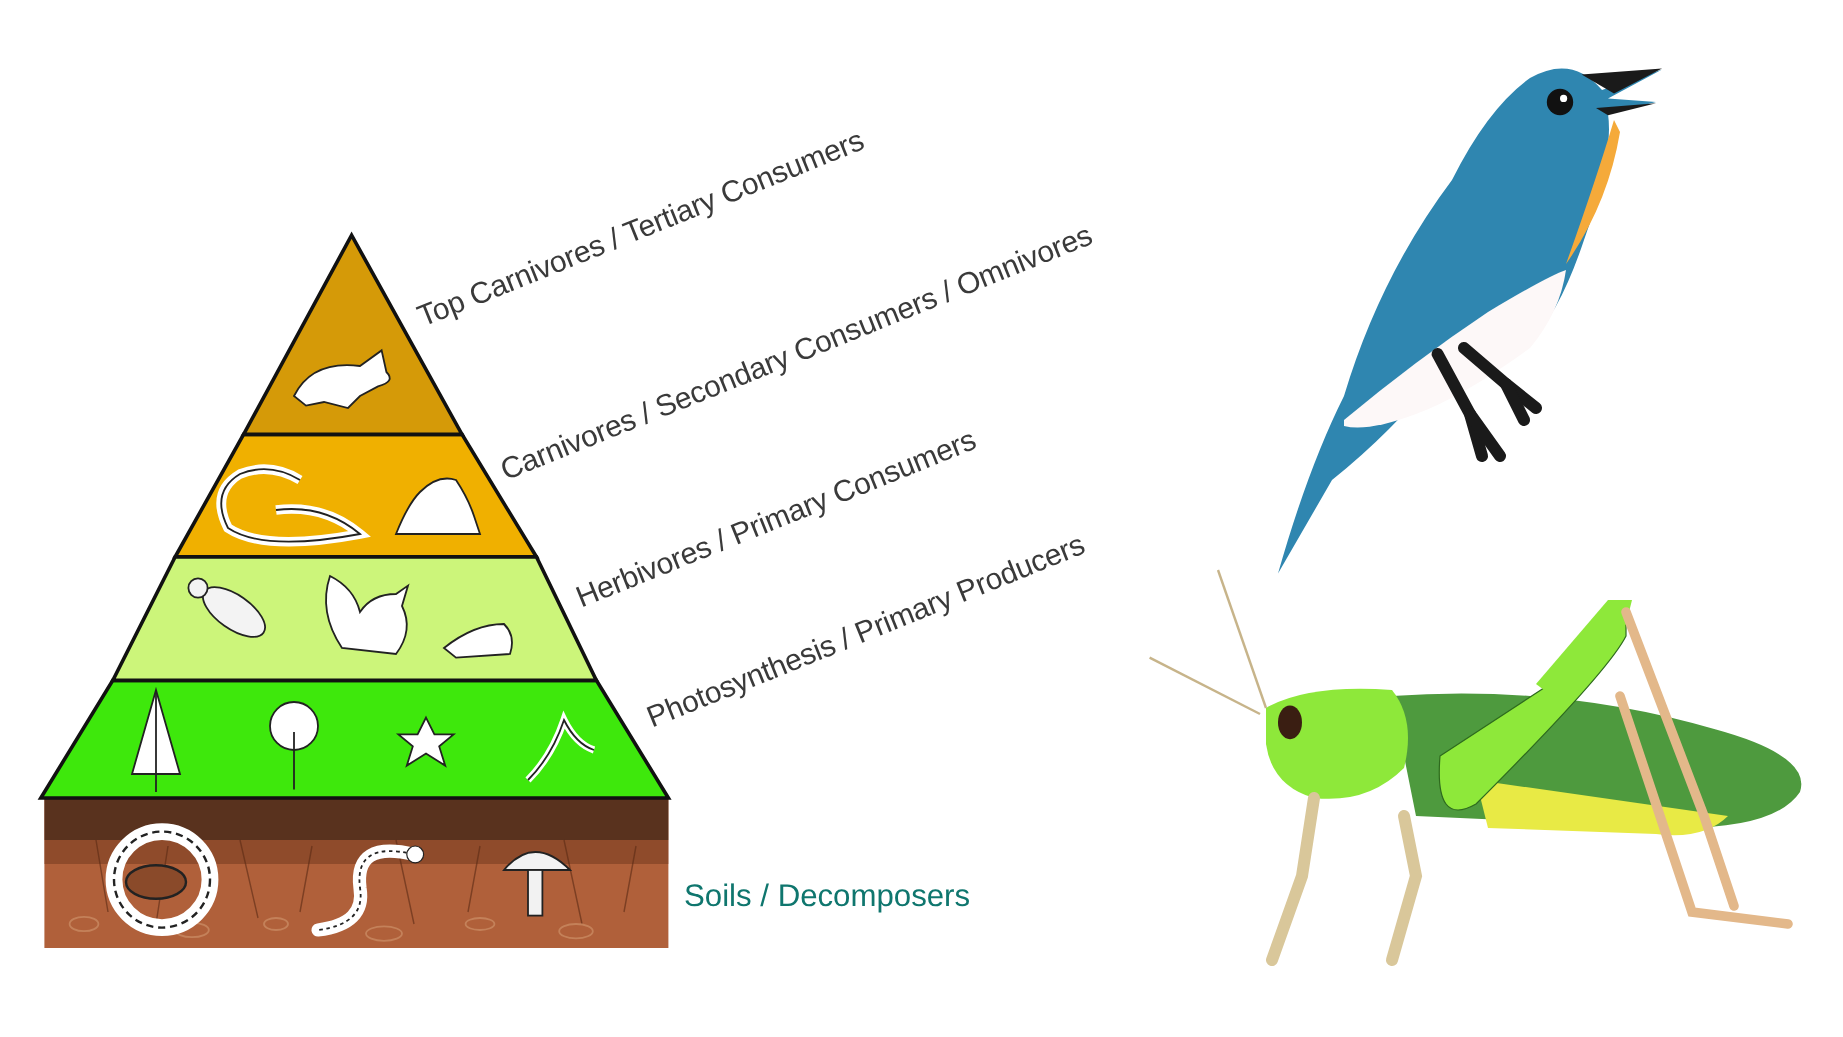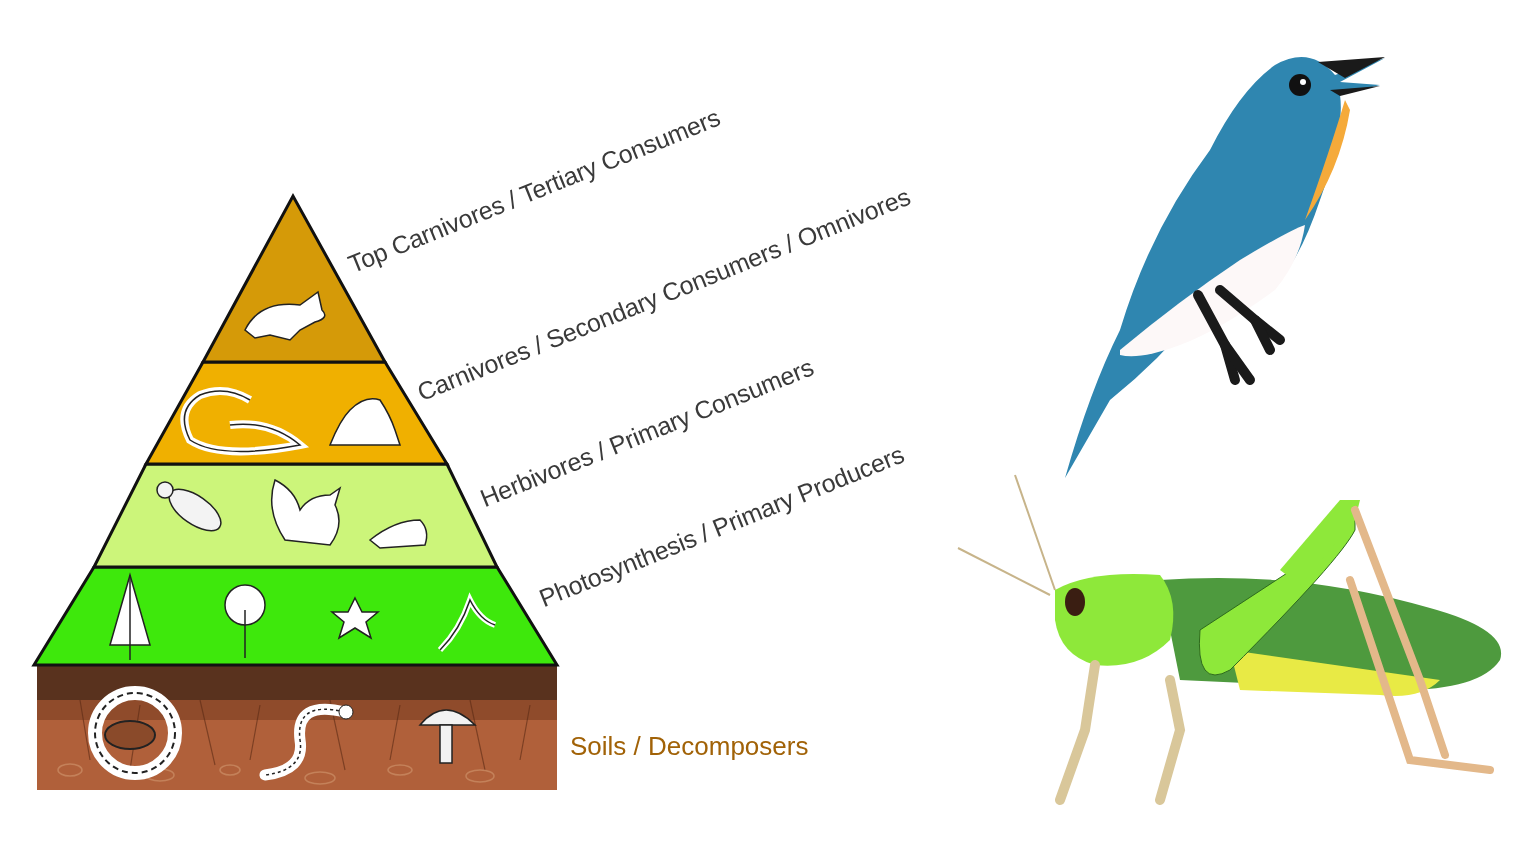--- a/index.html
+++ b/index.html
@@ -1,20 +1,20 @@
 <!DOCTYPE html>
 <html><head>
 <meta charset="utf-8">
 <style>
   html, body { margin:0; padding:0; }
   body { width:1536px; height:864px; background:#ffffff; position:relative; overflow:hidden;
          font-family:"Liberation Sans", sans-serif; }
   .layer-label { position:absolute; color:#3a3a3a; font-size:25px; white-space:nowrap;
                  transform-origin:0 100%; transform:rotate(-22deg); letter-spacing:-0.2px; }
-  .soil-label { position:absolute; color:#a16207; font-size:26px; white-space:nowrap; }
+  .soil-label { position:absolute; color:#0f766e; font-size:26px; white-space:nowrap; }
   svg { position:absolute; left:0; top:0; }
 </style>
 </head>
 <body>
 
 <svg width="1536" height="864" viewBox="0 0 1536 864">
 
   <g>
     <rect x="37" y="665" width="520" height="125" fill="#B0603A"></rect>
     <rect x="37" y="665" width="520" height="35" fill="#4A2A1A" opacity="0.85"></rect>

